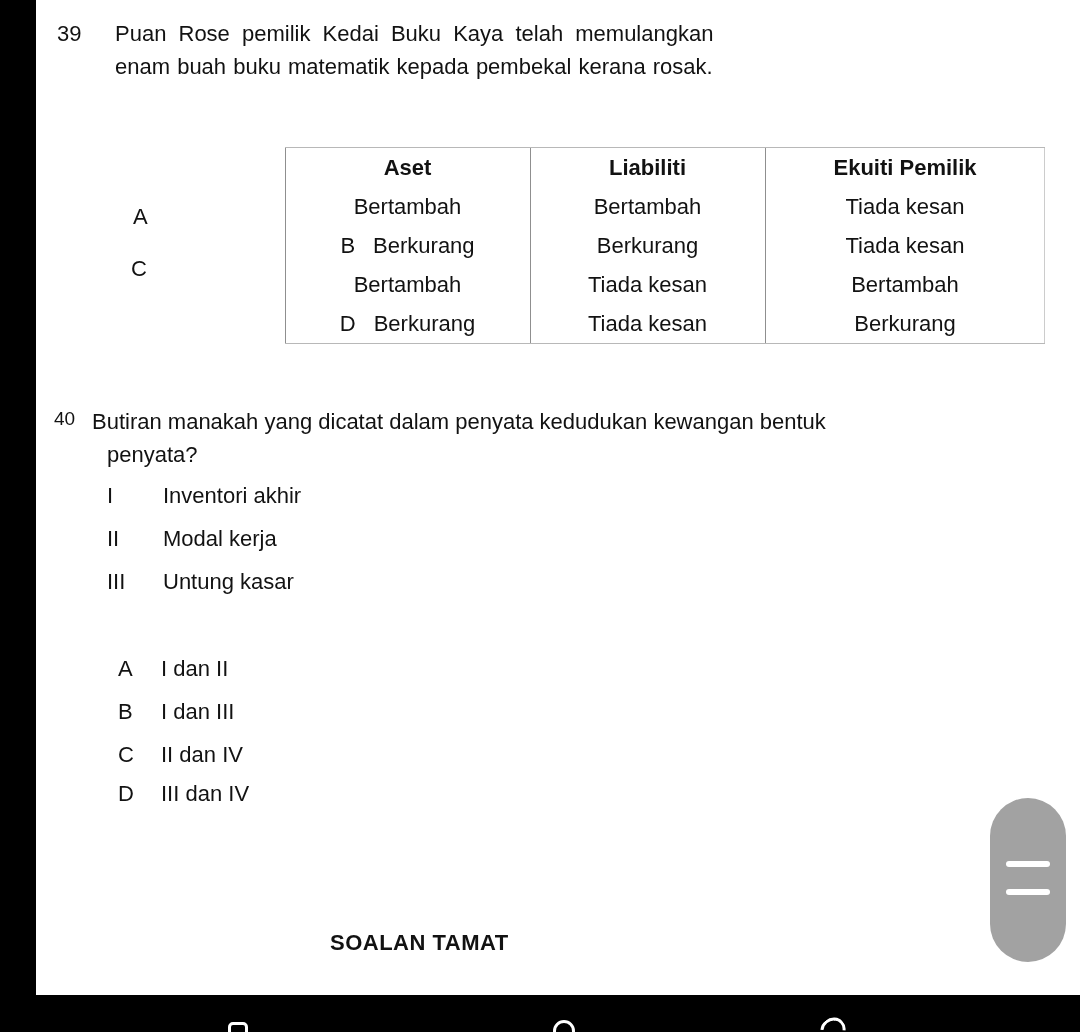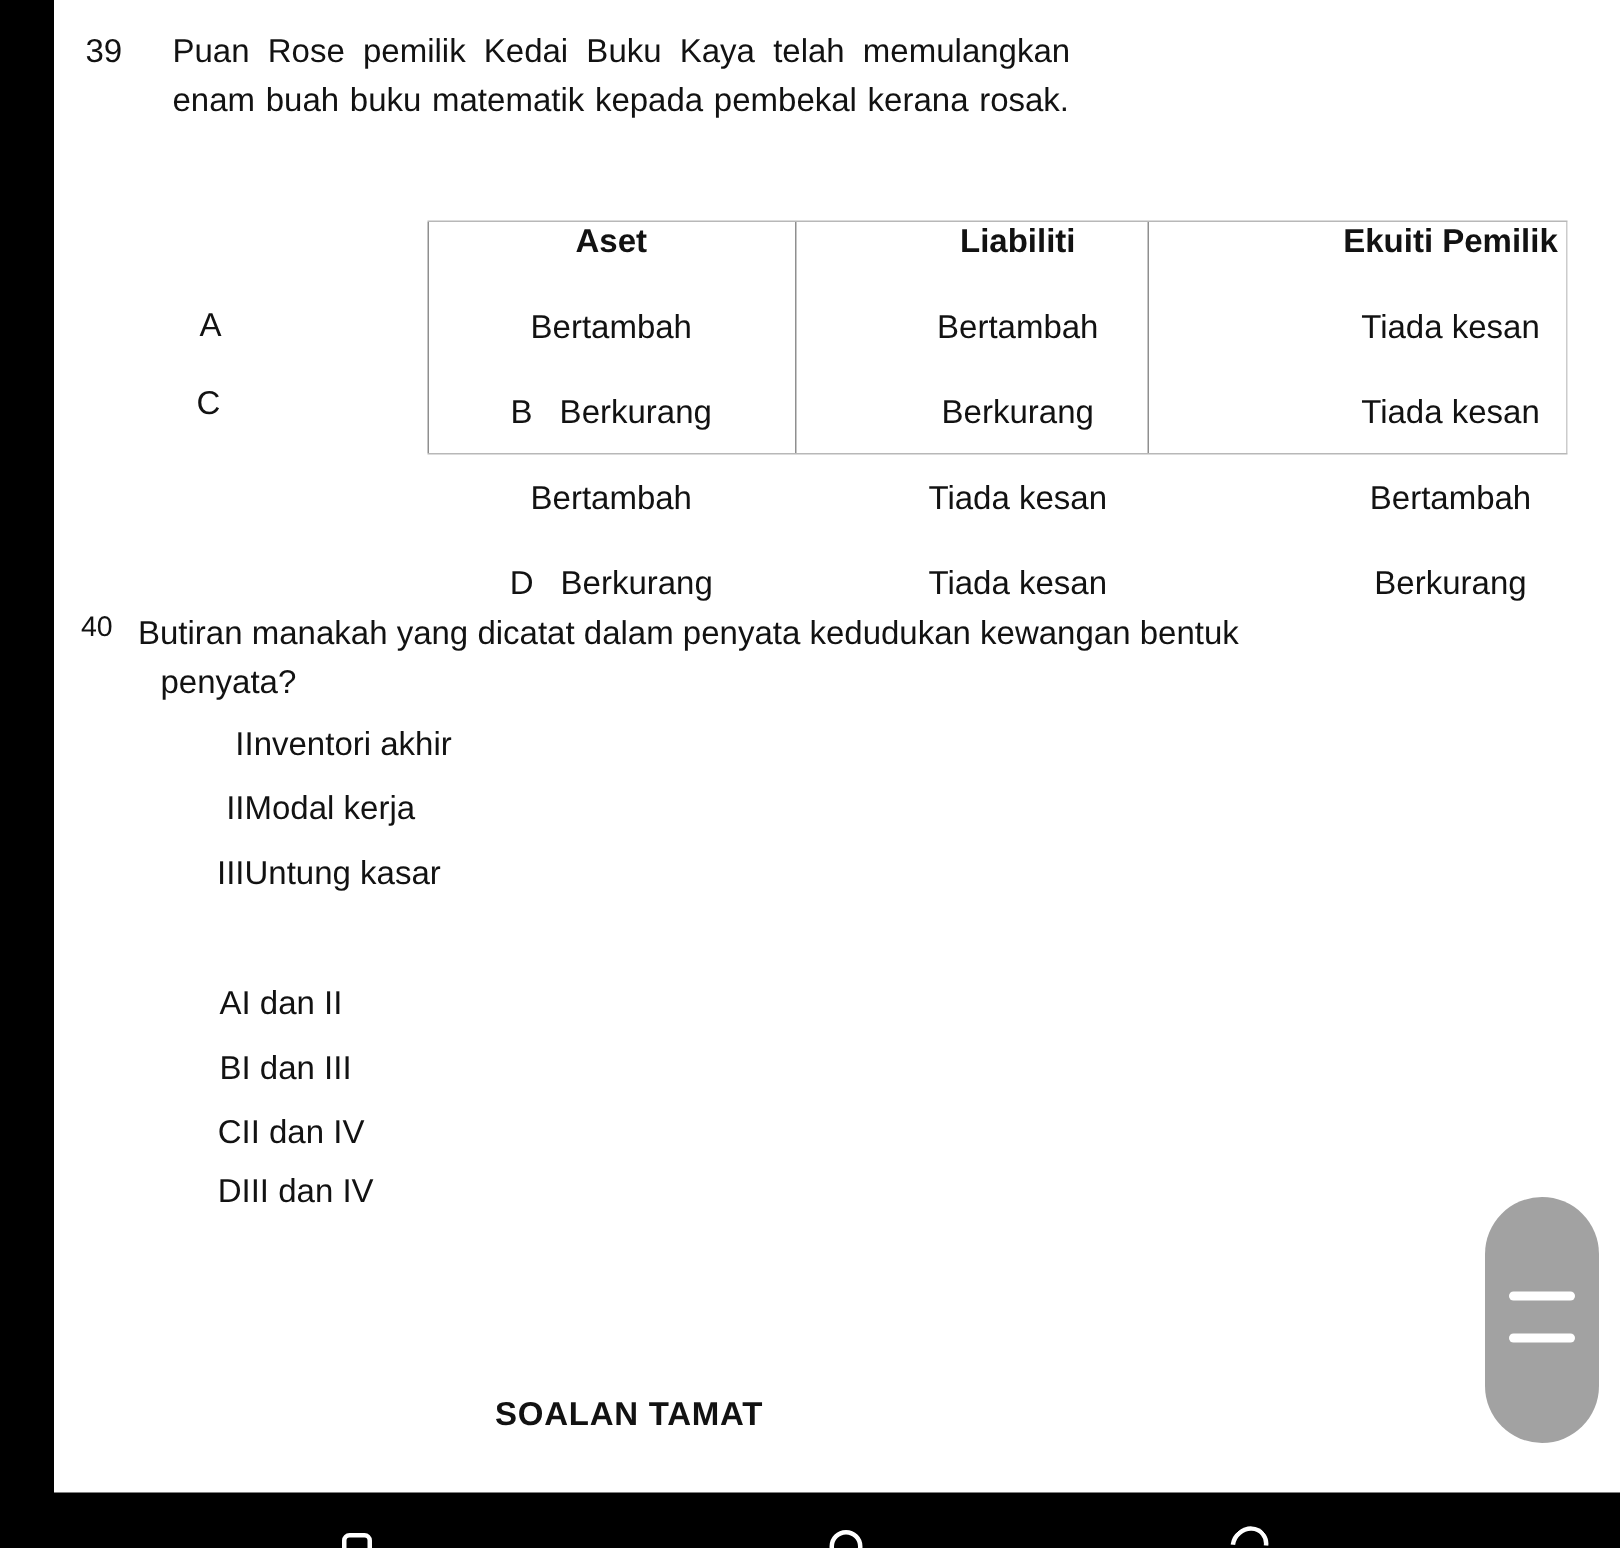--- a/index.html
+++ b/index.html
@@ -5,43 +5,42 @@
   * { margin:0; padding:0; box-sizing:border-box; }
   html, body { background:#ffffff; }
   .screen {
     position:relative;
     width:1080px; height:1032px;
     background:#ffffff;
     overflow:hidden;
     font-family:"Liberation Sans", sans-serif;
     color:#121212;
   }
-  .abs { position:absolute;text-align:right; }
+  .abs { position:absolute; }
   .txt { font-size:22px; line-height:1; white-space:nowrap; }
 
   
   .edge-left { left:0; top:0; width:36px; height:1032px; background:#000000; }
 
   
   .q39-num   { left:57px;  top:23px; }
   .q39-l1    { left:115px; top:23px;  word-spacing:6px; }
   .q39-l2    { left:115px; top:56px;  word-spacing:1px; }
   .q39-prompt{ left:115px; top:103px; }
   .lbl-a     { left:133px; top:206px; }
   .lbl-c     { left:131px; top:258px; }
 
   
   .t39 {
-    left:285px; top:147px; width:760px; height:156px;
+    left:285px; top:147px; width:760px; height:197px;
     border-top:1px solid #b8b8b8;
     border-bottom:1px solid #b8b8b8;
     display:grid;
     grid-template-columns:245px 235px 280px;
     grid-template-rows:repeat(5, 1fr);
-    gap:31px;
   }
   .t39 .vl { position:absolute; top:0; bottom:0; width:1px; background:#8f8f8f; }
   .t39 .vl0 { left:0; }
   .t39 .vl1 { left:245px; }
   .t39 .vl2 { left:480px; }
   .t39 .vl3 { left:759px; background:#cccccc; }
   .tc { display:flex; align-items:center; justify-content:center; font-size:22px; }
   .hc { font-weight:bold; }
   .cl { margin-right:18px; }
   .cl:empty { display:none; }

